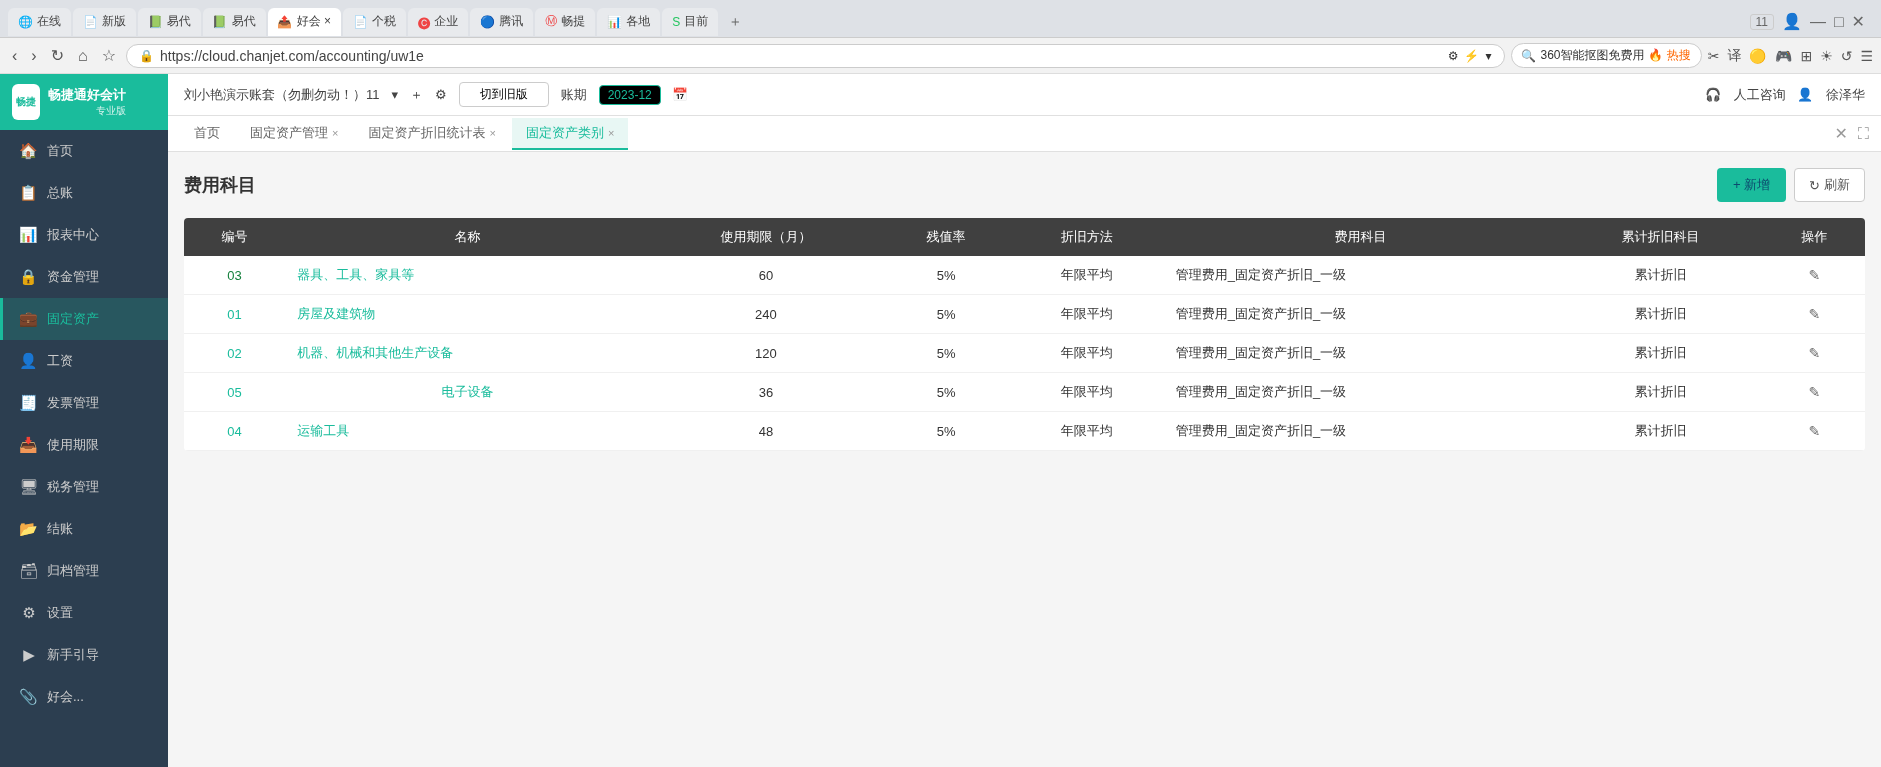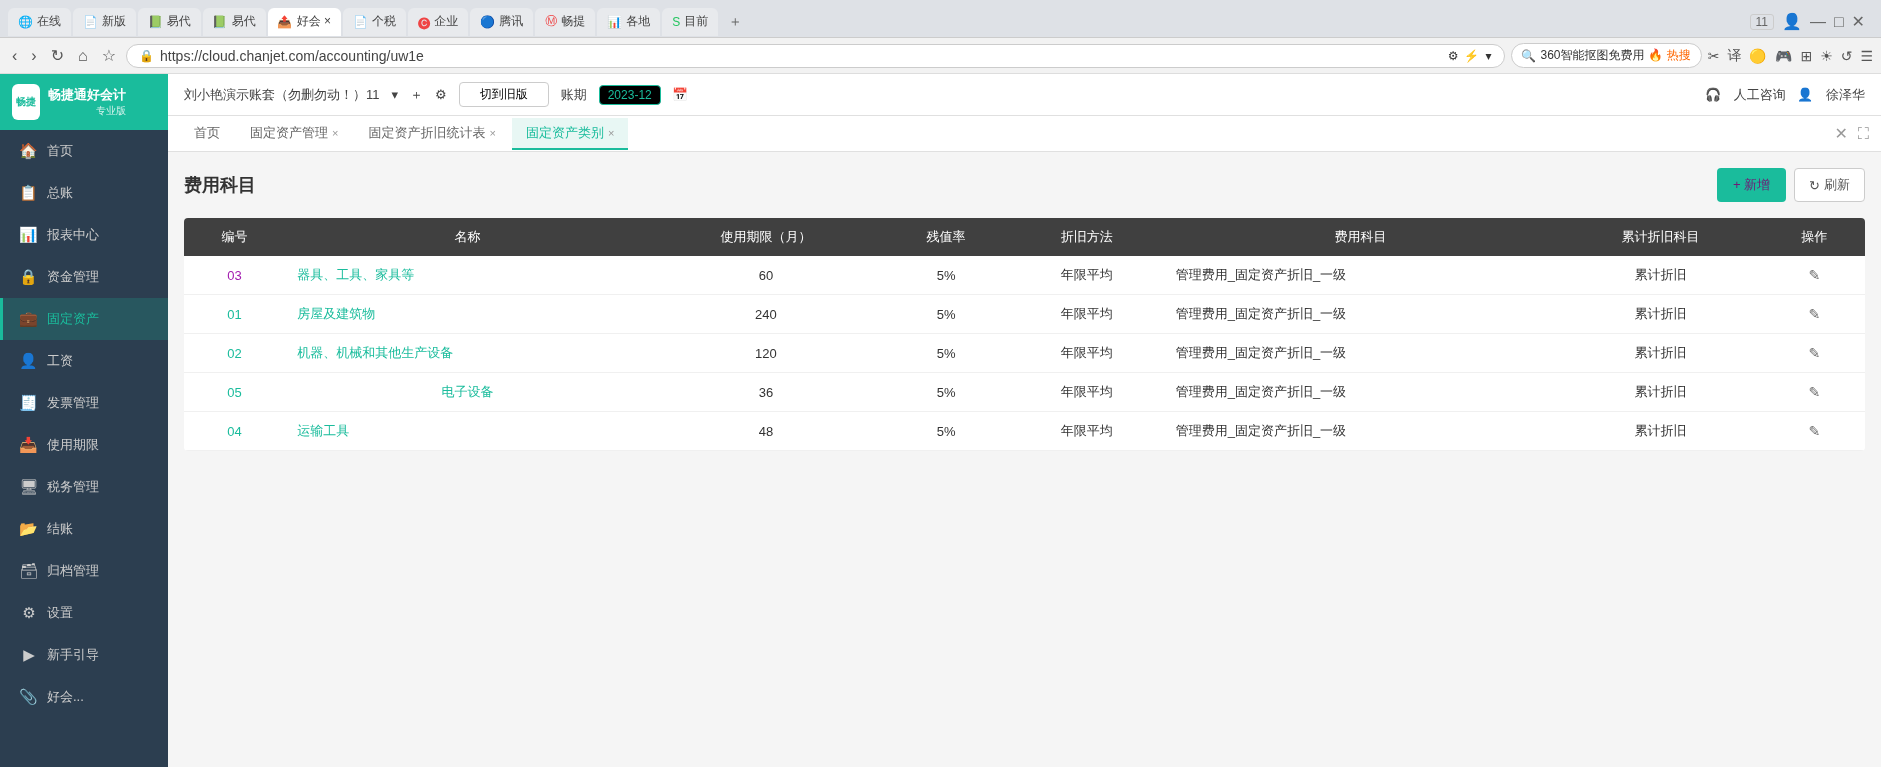--- a/index.html
+++ b/index.html
@@ -179,21 +179,21 @@
     .page-title-bar {
       display: flex;
       align-items: center;
       justify-content: space-between;
       margin-bottom: 16px;
     }
     .page-title { font-size: 18px; font-weight: bold; color: #333; }
     .page-actions { display: flex; gap: 8px; }
     .btn-add {
       background: #1abc9c;
-      color: #701a75;
+      color: #0c4a6e;
       border: none;
       padding: 7px 16px;
       border-radius: 4px;
       cursor: pointer;
       font-size: 13px;
       display: flex;
       align-items: center;
       gap: 4px;
     }
     .btn-refresh {
@@ -462,21 +462,21 @@
             <th>使用期限（月）</th>
             <th>残值率</th>
             <th>折旧方法</th>
             <th>费用科目</th>
             <th>累计折旧科目</th>
             <th>操作</th>
           </tr>
         </thead>
         <tbody id="table-body">
         <tr>
-      <td style="color:#a21caf;">03</td>
+      <td style="color:#15803d;">03</td>
       <td style="text-align:left;color:#1abc9c;">器具、工具、家具等</td>
       <td>60</td>
       <td>5%</td>
       <td>年限平均</td>
       <td style="text-align:left;">管理费用_固定资产折旧_一级</td>
       <td>累计折旧</td>
       <td><button class="edit-btn">✎</button></td>
     </tr>
             <tr>
       <td style="color:#1abc9c;">01</td>

